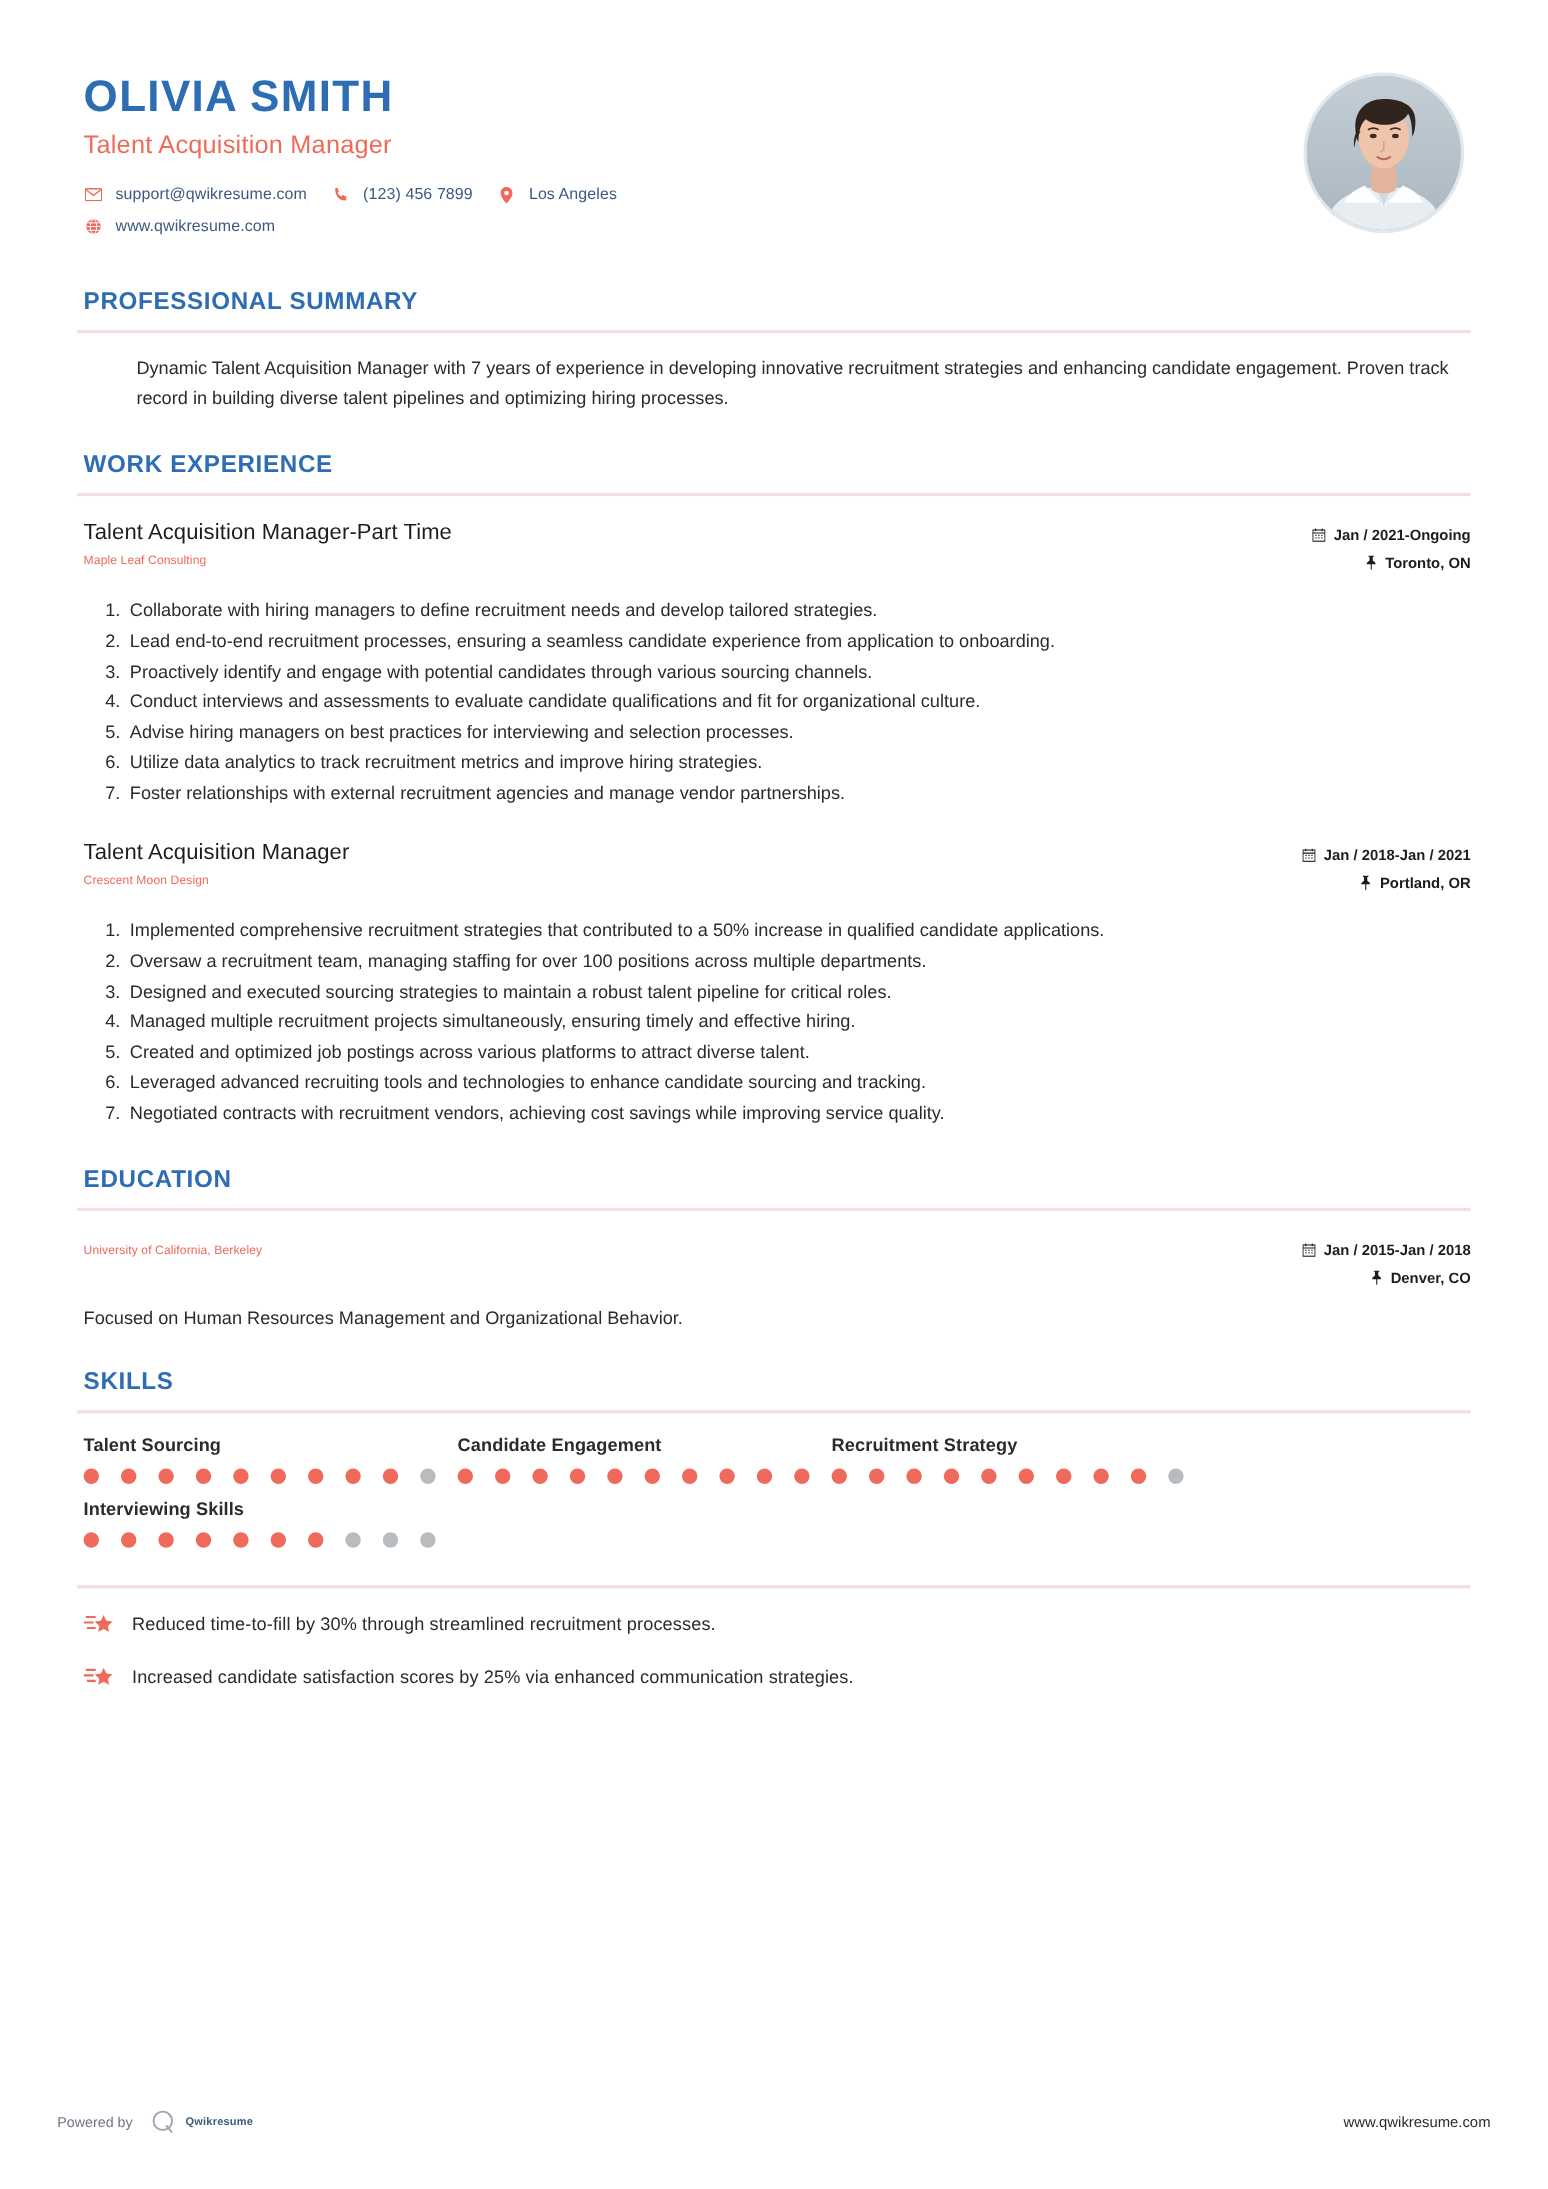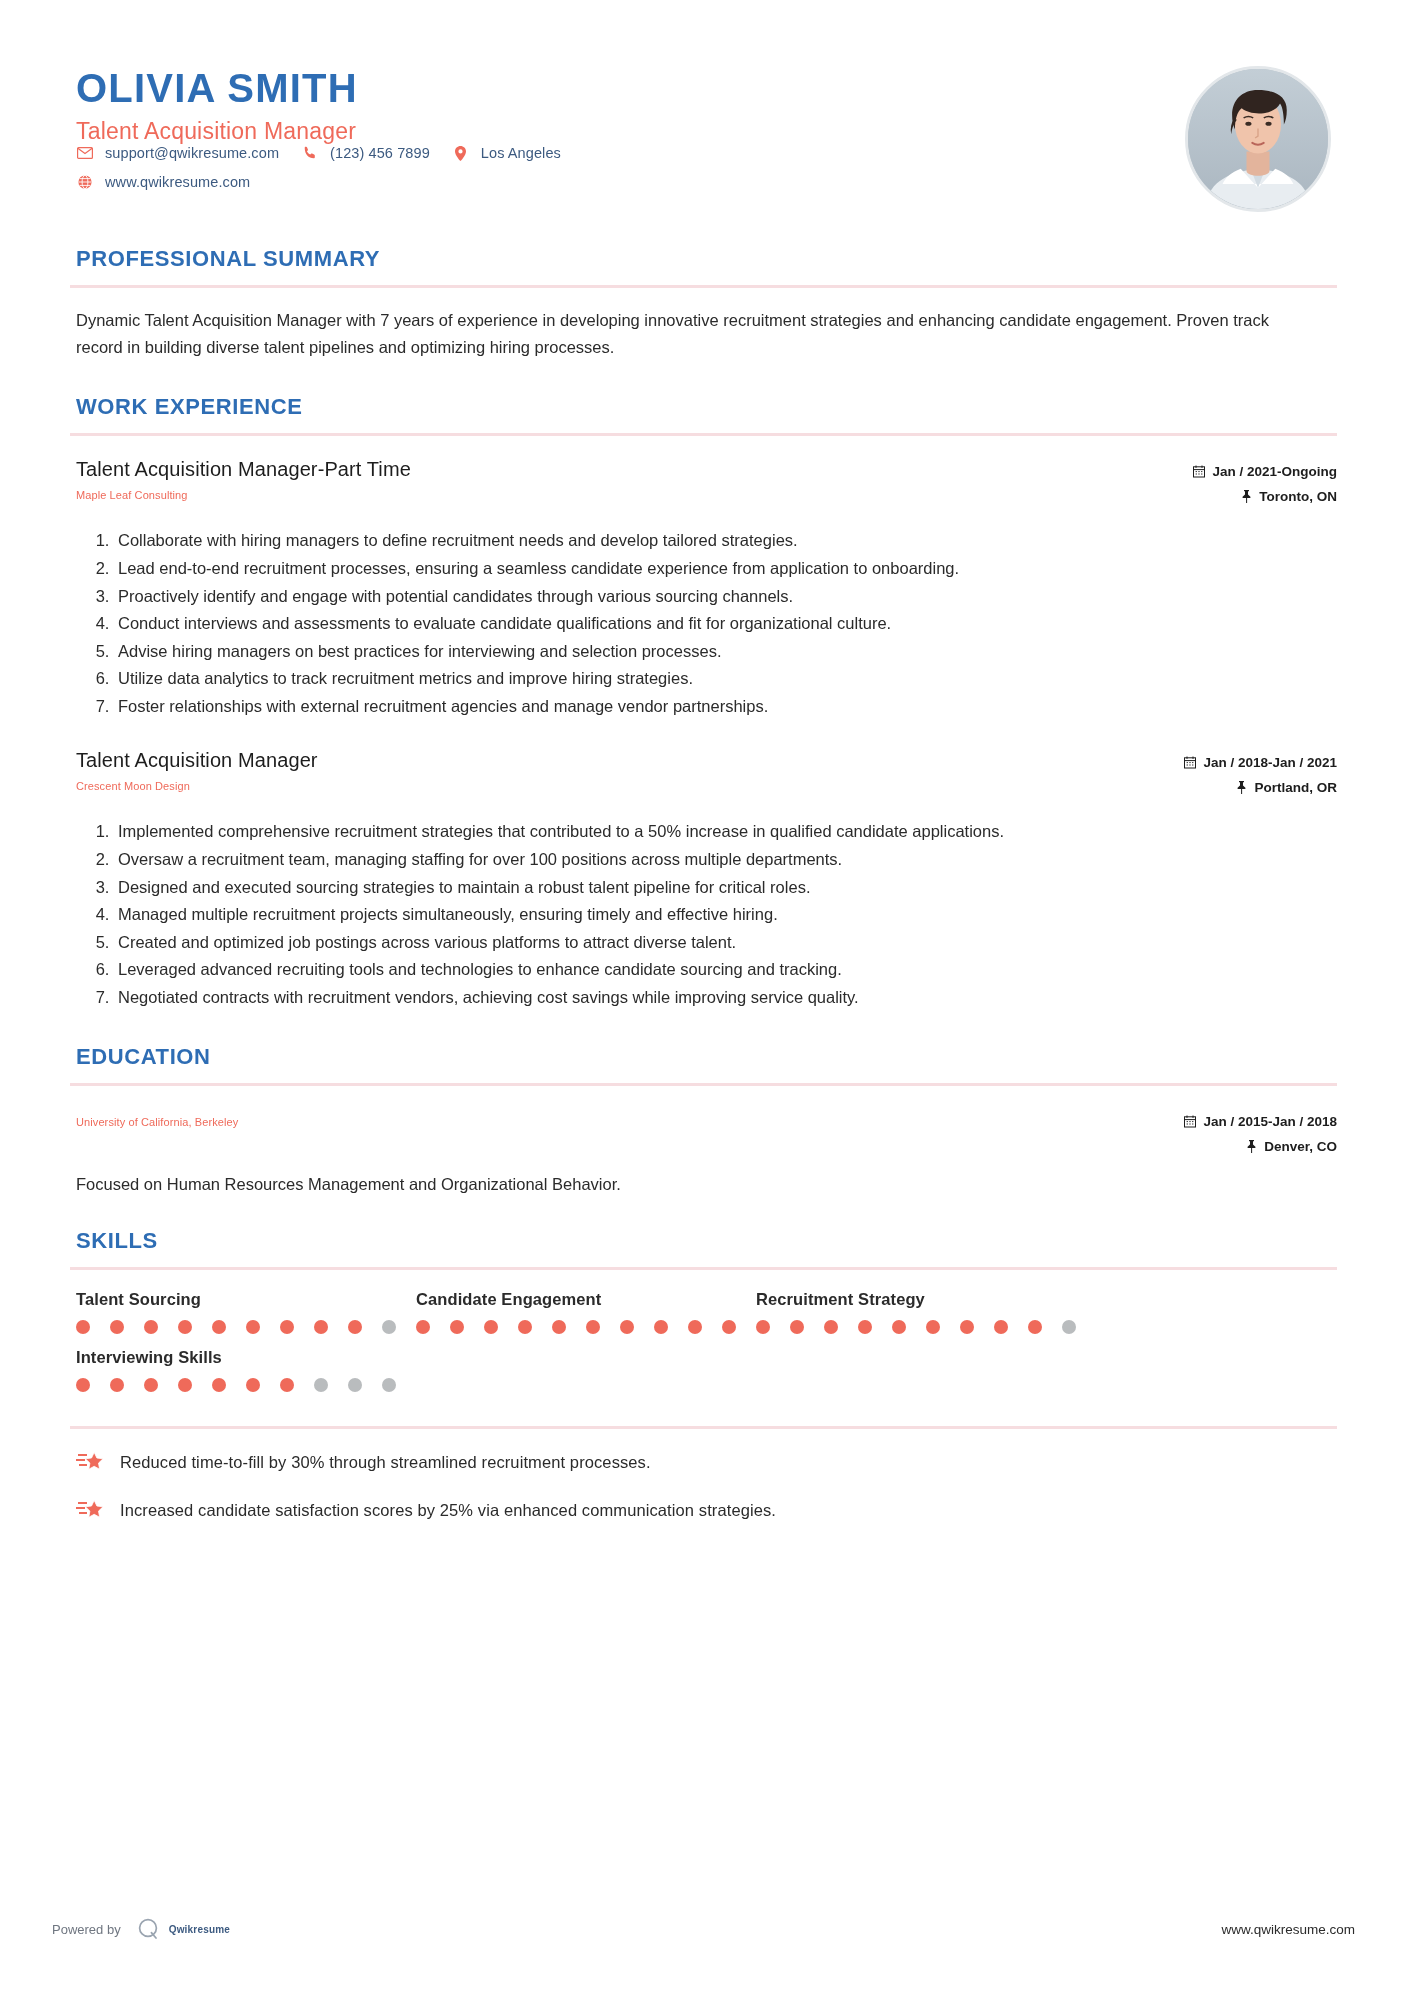--- a/index.html
+++ b/index.html
@@ -38,21 +38,21 @@
     line-height: 1.1;
   }
   .job-title {
     font-size: 23px;
     color: #ef6a5a;
     margin-top: 8px;
     font-weight: 400;
     letter-spacing: 0.2px;
   }
 
-  .contact-rows { }
+  .contact-rows { margin-top: 24px; }
   .contact-row {
     display: flex;
     align-items: center;
     margin-bottom: 13px;
     flex-wrap: nowrap;
   }
   .contact-item {
     display: flex;
     align-items: center;
     margin-right: 22px;
@@ -103,20 +103,21 @@
     width: 100%;
   }
 
   .summary-text {
     font-size: 16.5px;
     line-height: 1.62;
     color: #2b2b2b;
     padding-left: 6px;
     margin-top: 19px;
     max-width: 1210px;
+    margin-left: 48px;
   }
 
   
   .entry { margin-top: 22px; padding-left: 6px; }
   .entry-head {
     display: flex;
     justify-content: space-between;
     align-items: flex-start;
   }
   .entry-left { flex: 1; }

